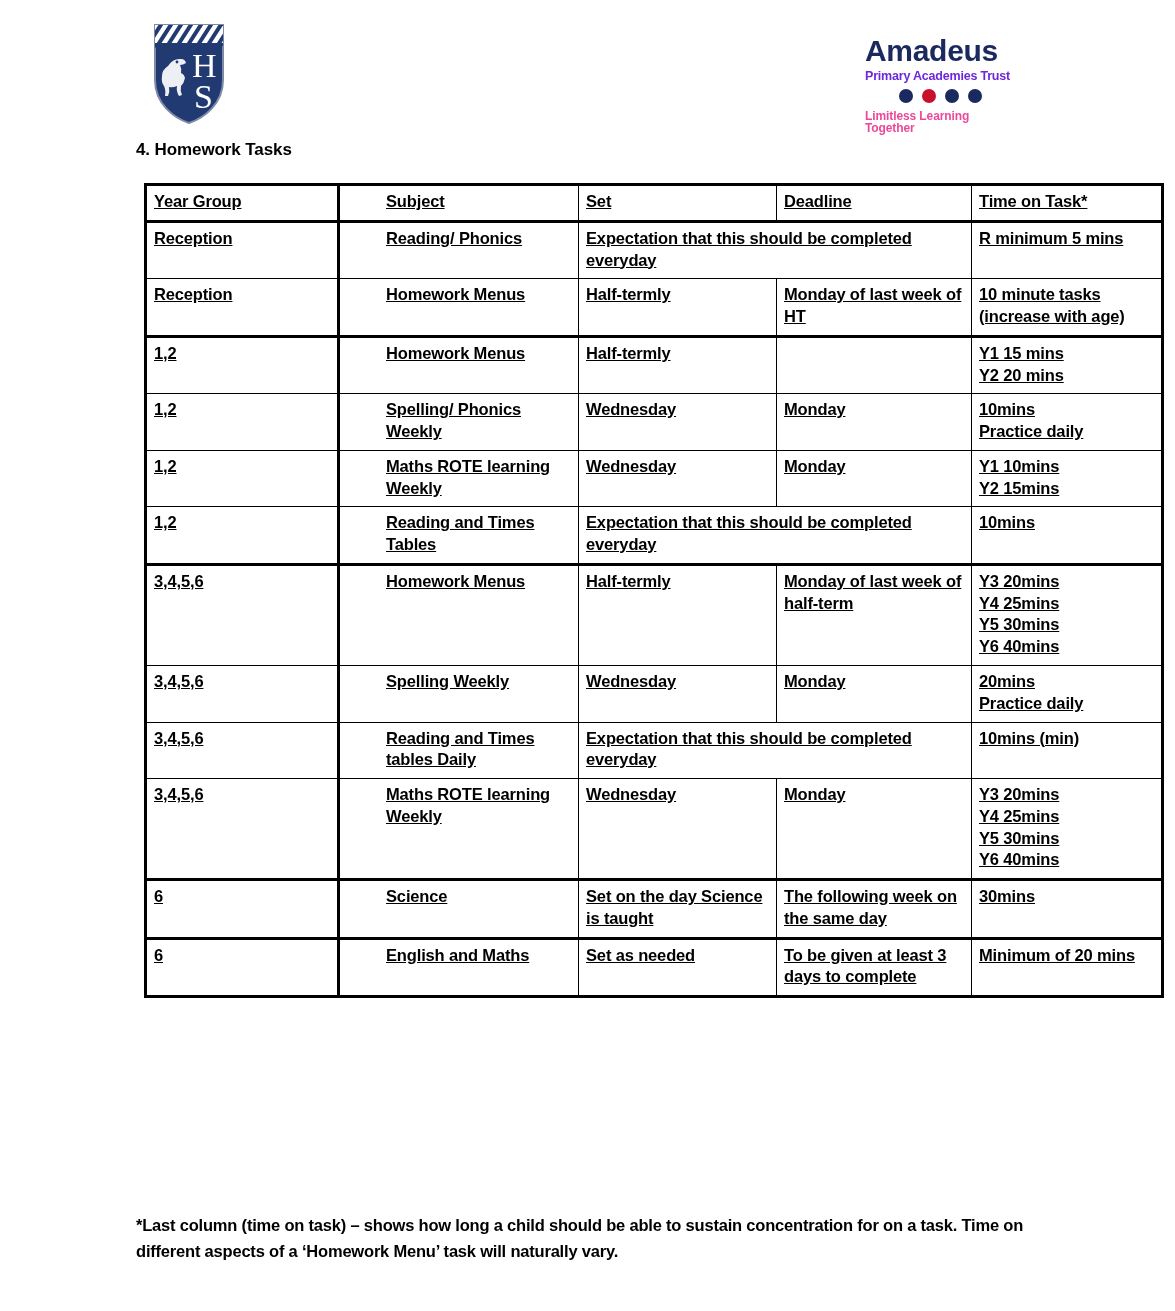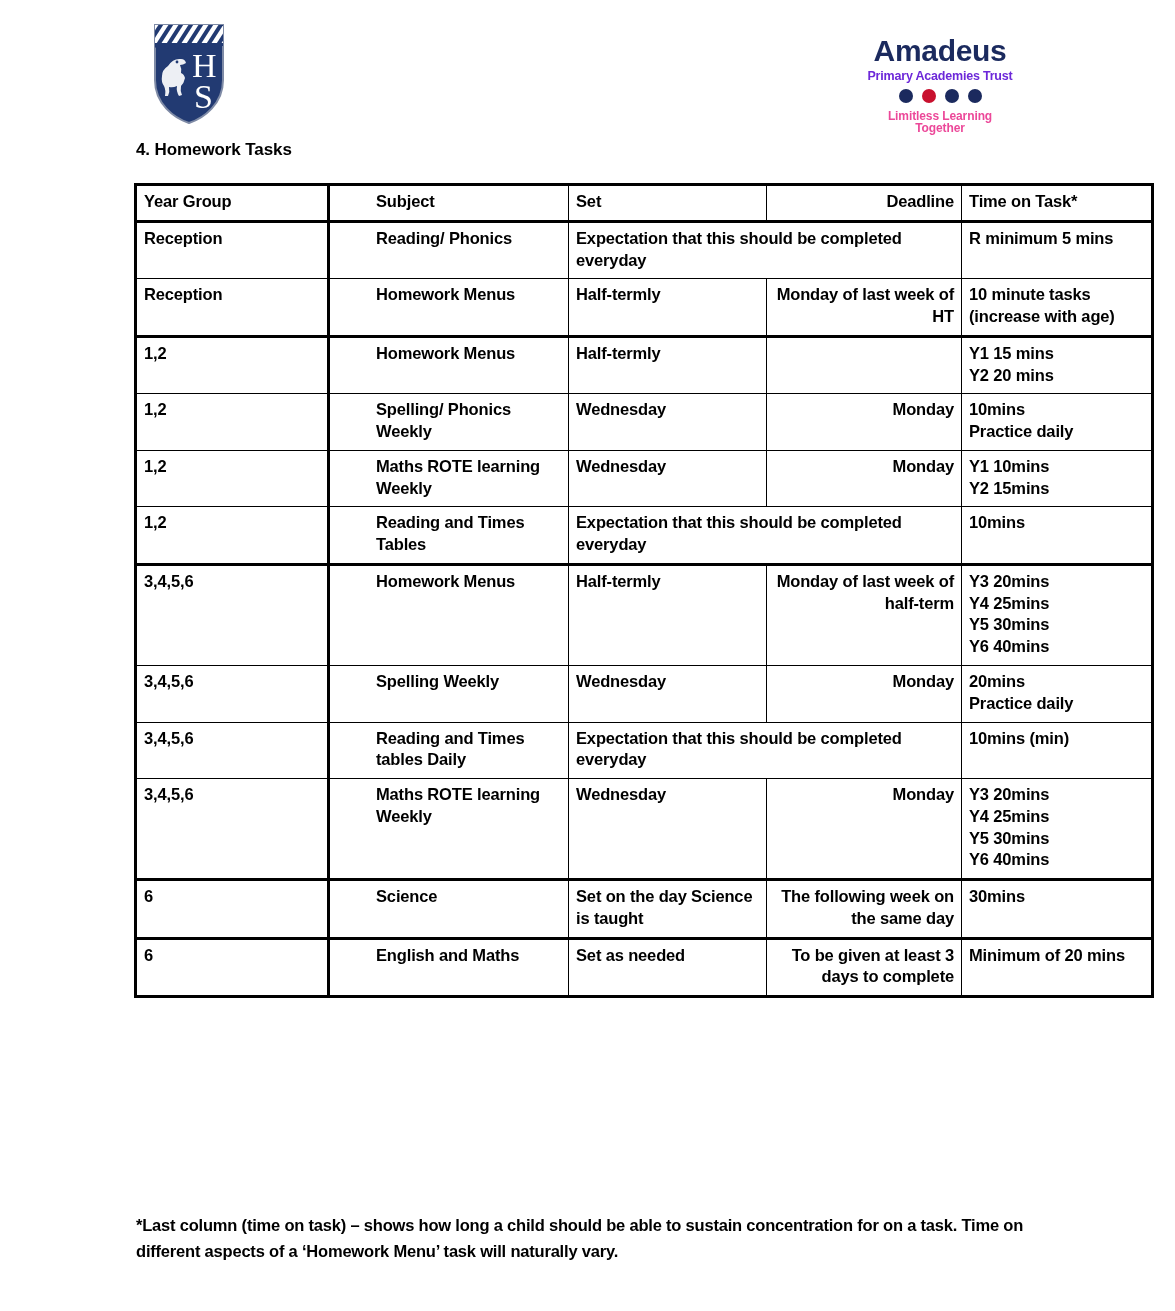--- a/index.html
+++ b/index.html
@@ -60,21 +60,20 @@
     color: #d8ab2f;
     line-height: 1;
     margin-top: 8px;
   }
 
   .amadeus-logo {
     position: absolute;
     left: 865px;
     top: 36px;
     width: 150px;
-    text-align: center;
   }
   .am-name {
     font-size: 30px;
     font-weight: bold;
     color: #1b2a5e;
     line-height: 1;
     letter-spacing: -0.3px;
   }
   .am-sub {
     font-size: 12.5px;
@@ -111,44 +110,45 @@
     left: 136px;
     top: 140px;
     font-size: 17px;
     font-weight: bold;
     letter-spacing: -0.1px;
   }
 
   
   .tbl-wrap {
     position: absolute;
-    left: 134px;
+    left: 144px;
     top: 183px;
     width: 899px;
+    text-decoration: underline;
   }
   table.hw {
     border-collapse: collapse;
     width: 899px;
     table-layout: fixed;
     border: 3px solid #000;
   }
   table.hw td {
     border: 1.6px solid #000;
     vertical-align: top;
     padding: 5px 7px 7px 7px;
     font-size: 16.5px;
     font-weight: bold;
     line-height: 1.32;
     letter-spacing: -0.15px;
   }
   
   table.hw td.c0 { width: 176px; border-right-width: 3px; }
   table.hw td.c1 { width: 185px; padding-left: 46px; }
   table.hw td.c2 { width: 183px; }
-  table.hw td.c3 { width: 180px; text-align: right; }
+  table.hw td.c3 { width: 180px; }
   table.hw td.c4 { width: 175px; }
   table.hw td.span23 { }
 
   table.hw tr.hdr td { border-bottom-width: 3px; }
   table.hw tr.grpend td { border-bottom-width: 3px; }
 
   
   td.note { font-weight: normal; }
 
   .cellline { display: block; }

